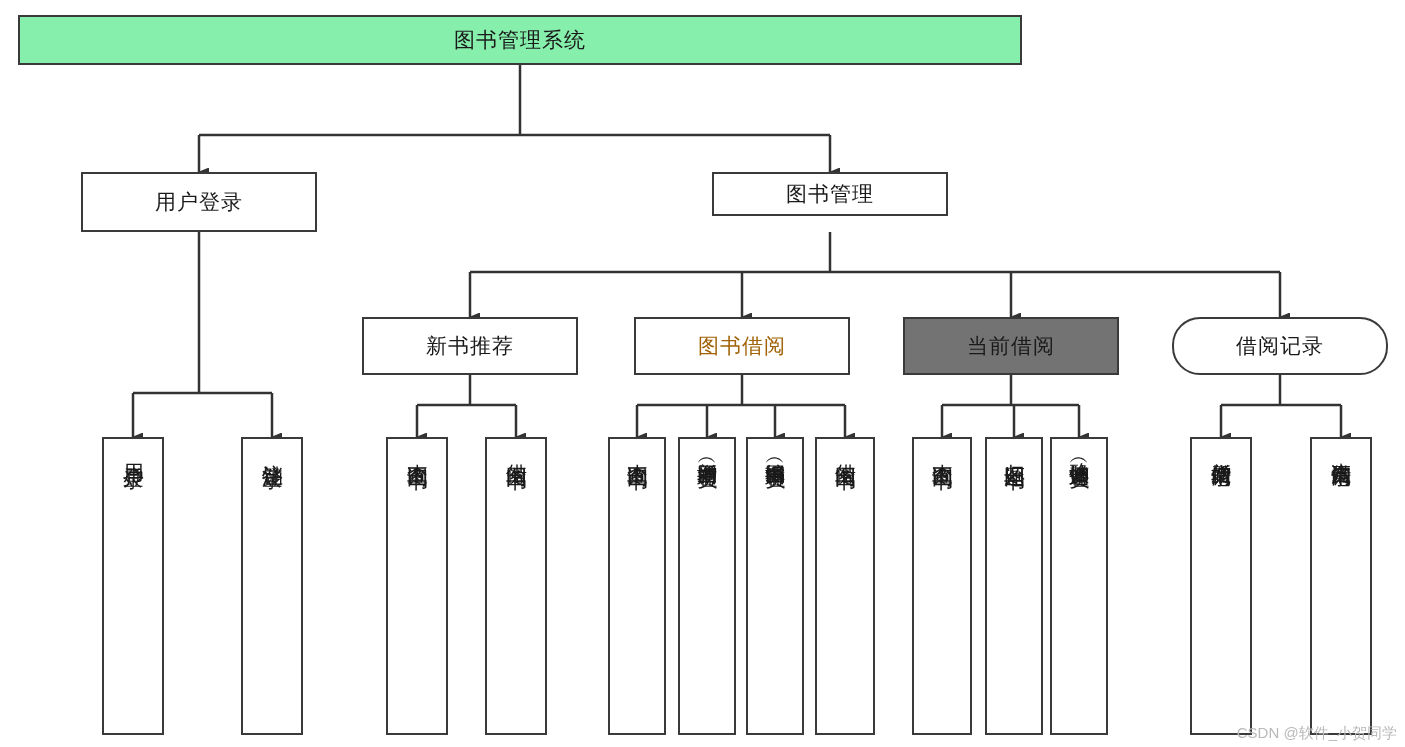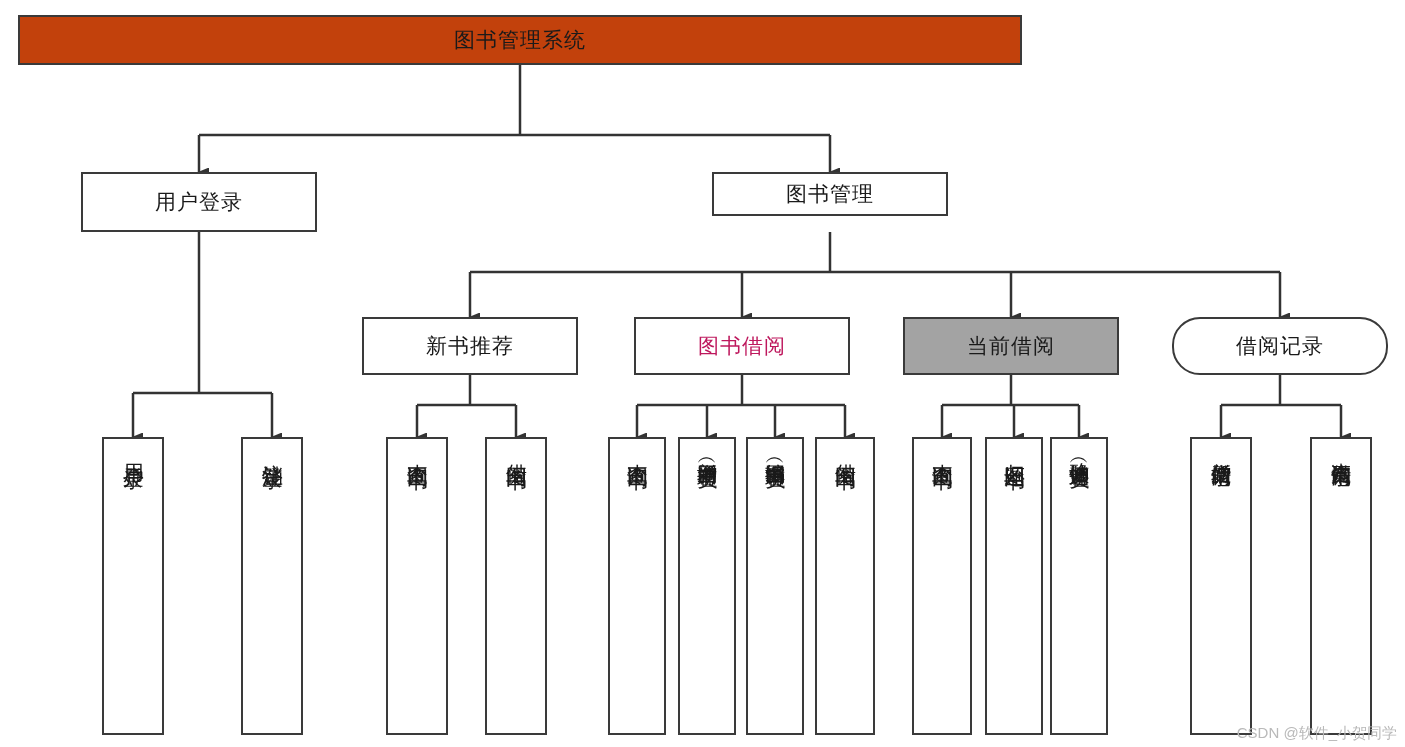--- a/index.html
+++ b/index.html
@@ -94,36 +94,36 @@
         <line x1="1014" y1="405" x2="1014" y2="437" stroke="#333333" stroke-width="2.5" marker-end="url(#arrowhead)"></line>
         <line x1="1079" y1="405" x2="1079" y2="437" stroke="#333333" stroke-width="2.5" marker-end="url(#arrowhead)"></line>
         <line x1="1280" y1="375" x2="1280" y2="405" stroke="#333333" stroke-width="2.5"></line>
         <line x1="1221" y1="405" x2="1341" y2="405" stroke="#333333" stroke-width="2.5"></line>
         <line x1="1221" y1="405" x2="1221" y2="437" stroke="#333333" stroke-width="2.5" marker-end="url(#arrowhead)"></line>
         <line x1="1341" y1="405" x2="1341" y2="437" stroke="#333333" stroke-width="2.5" marker-end="url(#arrowhead)"></line>
       </g>
   </svg>
 
   <div id="nodes-layer">
-      <div class="node h" style="left: 18px; top: 15px; width: 1004px; height: 50px; border-color: rgb(58, 58, 58); background: #c2410c; color: rgb(26, 26, 26);">
+      <div class="node h" style="left: 18px; top: 15px; width: 1004px; height: 50px; border-color: rgb(58, 58, 58); background: #86efac; color: rgb(26, 26, 26);">
         <span class="label">图书管理系统</span>
       </div>
       <div class="node h" style="left: 81px; top: 172px; width: 236px; height: 60px; border-color: rgb(58, 58, 58); background: rgb(255, 255, 255); color: rgb(26, 26, 26);">
         <span class="label">用户登录</span>
       </div>
       <div class="node h" style="left: 712px; top: 172px; width: 236px; height: 44px; border-color: rgb(58, 58, 58); background: rgb(255, 255, 255); color: rgb(26, 26, 26);">
         <span class="label">图书管理</span>
       </div>
       <div class="node h" style="left: 362px; top: 317px; width: 216px; height: 58px; border-color: rgb(58, 58, 58); background: rgb(255, 255, 255); color: rgb(26, 26, 26); align-items: center;">
         <span class="label">新书推荐</span>
       </div>
-      <div class="node h" style="left: 634px; top: 317px; width: 216px; height: 58px; border-color: rgb(58, 58, 58); background: rgb(255, 255, 255); color: #be185d;">
+      <div class="node h" style="left: 634px; top: 317px; width: 216px; height: 58px; border-color: rgb(58, 58, 58); background: rgb(255, 255, 255); color: #a16207;">
         <span class="label">图书借阅</span>
       </div>
-      <div class="node h" style="left: 903px; top: 317px; width: 216px; height: 58px; border-color: rgb(58, 58, 58); background: #a3a3a3; color: rgb(26, 26, 26); text-align: center;">
+      <div class="node h" style="left: 903px; top: 317px; width: 216px; height: 58px; border-color: rgb(58, 58, 58); background: #737373; color: rgb(26, 26, 26); text-align: center;">
         <span class="label">当前借阅</span>
       </div>
       <div class="node h" style="left: 1172px; top: 317px; width: 216px; height: 58px; border-color: rgb(58, 58, 58); background: rgb(255, 255, 255); color: rgb(26, 26, 26); border-radius: 28px;">
         <span class="label">借阅记录</span>
       </div>
       <div class="node v" style="left: 102px; top: 437px; width: 62px; height: 298px; border-color: rgb(58, 58, 58); background: rgb(255, 255, 255); color: rgb(26, 26, 26);">
         <span class="label">用户登录</span>
       </div>
       <div class="node v" style="left: 241px; top: 437px; width: 62px; height: 298px; border-color: rgb(58, 58, 58); background: rgb(255, 255, 255); color: rgb(26, 26, 26);">
         <span class="label">注销登录</span>

